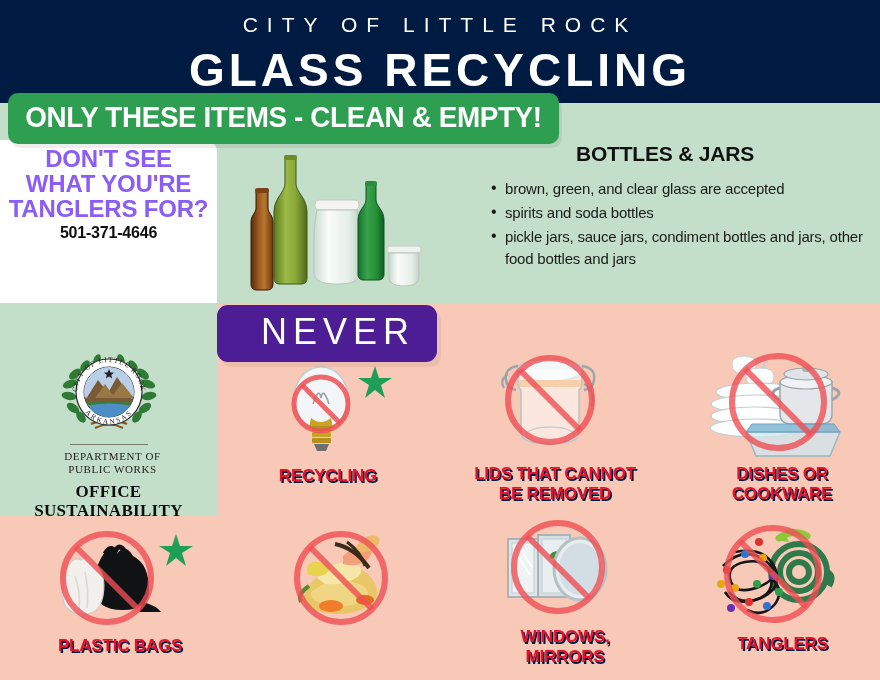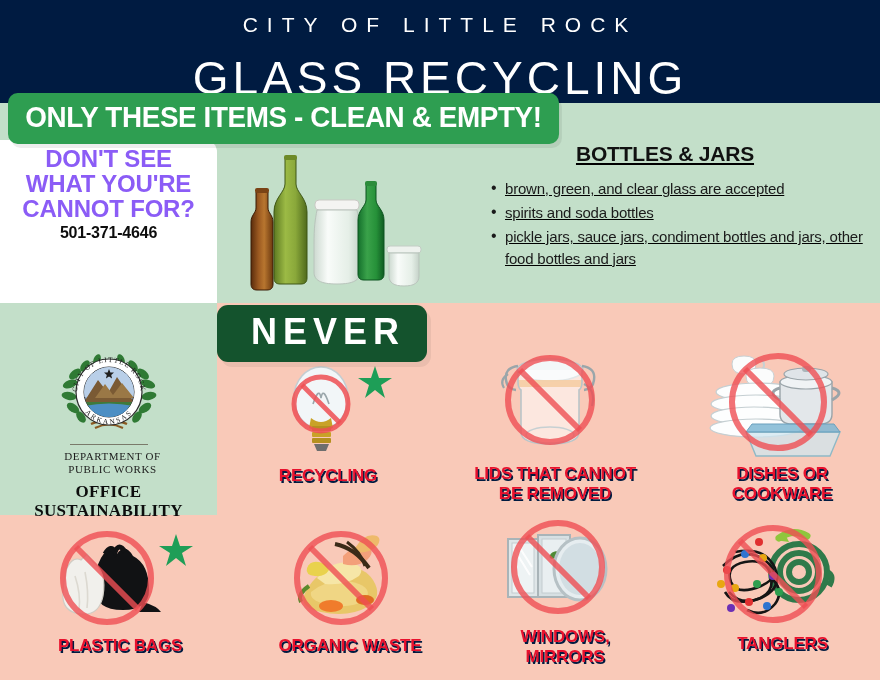--- a/index.html
+++ b/index.html
@@ -21,23 +21,23 @@
   }
   .kicker{
     color:#ffffff;
     font-size:21px;font-weight:400;
     letter-spacing:9px;
     margin-top:13px;
     font-family:"Liberation Sans",sans-serif;
   }
   .bigtitle{
     color:#ffffff;
-    font-size:46px;font-weight:normal;
+    font-size:46px;font-weight:bold;
     letter-spacing:4px;
-    margin-top:14px;
+    margin-top:6px;
     line-height:54px;
   }
 
   
   .banner-wrap{position:absolute;left:8px;top:93px;z-index:8;}
   .banner{
     background:#2E9E51;
     color:#ffffff;
     font-size:29px;font-weight:bold;
     padding:8px 18px 10px 18px;
@@ -84,40 +84,40 @@
   .contact .phone{
     color:#0d0d0d;font-size:16px;font-weight:bold;margin-top:3px;letter-spacing:-0.2px;
   }
 
   
   .bottles{
     position:absolute;left:232px;top:152px;width:200px;height:143px;z-index:4;
   }
 
   
-  .bj{position:absolute;left:455px;top:142px;width:420px;z-index:4;text-decoration:underline;}
+  .bj{position:absolute;left:455px;top:142px;width:420px;z-index:4;}
   .bj h2{
     margin:0;text-align:center;color:#111111;
     font-size:21px;font-weight:bold;letter-spacing:-0.2px;
   }
   .bj ul{margin:12px 0 0 0;padding:0 0 0 36px;list-style:none;}
   .bj li{
     color:#1a1a1a;font-size:15px;line-height:22px;
     position:relative;padding-left:14px;margin-bottom:2px;letter-spacing:-0.2px;
   }
   .bj li:before{
     content:"•";position:absolute;left:0;top:-1px;font-size:16px;color:#1a1a1a;
   }
 
   
   .never{
     position:absolute;left:217px;top:305px;z-index:9;
-    background:#14532d;color:#ffffff;
-    font-size:36px;font-weight:bold;letter-spacing:6px;
-    padding:6px 22px 9px 34px;
+    background:#4c1d95;color:#ffffff;
+    font-size:36px;font-weight:normal;letter-spacing:6px;
+    padding:6px 22px 9px 44px;
     border-radius:11px;
     box-shadow:4px 5px 0 rgba(0,0,0,.06);
   }
 
   
   .sealblock{
     position:absolute;left:0;top:340px;width:217px;z-index:4;text-align:center;
   }
   .seal{margin:0 auto;display:block;}
   .rule{width:78px;height:1px;background:#7a7a6a;margin:6px auto 5px auto;}
@@ -160,21 +160,21 @@
   </div>
 
   <div class="banner-wrap">
     <div class="banner">ONLY THESE ITEMS - CLEAN &amp; EMPTY!</div>
   </div>
 
   <div class="contact">
     <div class="q">
       <div>DON'T SEE</div>
       <div>WHAT YOU'RE</div>
-      <div>CANNOT FOR?</div>
+      <div>TANGLERS FOR?</div>
     </div>
     <div class="phone">501-371-4646</div>
   </div>
 
   <div class="bottles">
     <svg width="200" height="143" viewBox="0 0 200 143">
       <defs>
         <linearGradient id="brown" x1="0" x2="1">
           <stop offset="0" stop-color="#5a2c0c"></stop>
             <stop offset=".35" stop-color="#9c5a21"></stop>
@@ -389,21 +389,20 @@
         <path d="M52 44 q-14 -6 -18 4 q-2 7 8 8 q10 1 14 -6z" fill="#e9d24d"></path>
         <ellipse cx="58" cy="86" rx="12" ry="6" fill="#f07c2c"></ellipse>
         <ellipse cx="92" cy="80" rx="9" ry="5" fill="#e06b22"></ellipse>
         <path d="M62 24 q20 4 34 24" stroke="#3b2b18" stroke-width="4" fill="none"></path>
         <path d="M74 22 q14 10 18 24" stroke="#3b2b18" stroke-width="3" fill="none"></path>
         <path d="M36 66 q-12 8 -8 16" stroke="#5c8a2c" stroke-width="4" fill="none"></path>
         <circle cx="68" cy="58" r="44" fill="none" stroke="#ef4f54" stroke-width="6" opacity=".8"></circle>
         <line x1="37" y1="27" x2="99" y2="89" stroke="#ef4f54" stroke-width="6" opacity=".8"></line>
       </svg>
     </div>
-    <div class="nlabel">ORGANIC WASTE</div>
   </div>
 
   <div class="nitem" style="left:480px;top:515px;width:170px;">
     <div class="art" style="width:140px;height:108px;margin-left:8px;">
       <svg width="140" height="108" viewBox="0 0 140 108">
         <rect x="20" y="24" width="30" height="58" fill="#dfe6e8" stroke="#a9b4b8" stroke-width="2"></rect>
         <rect x="24" y="28" width="22" height="50" fill="#eef3f4" stroke="#c3ccd0"></rect>
         <rect x="50" y="20" width="32" height="62" fill="#d7e0e3" stroke="#a9b4b8" stroke-width="2"></rect>
         <rect x="54" y="24" width="24" height="54" fill="#e9eff1" stroke="#c3ccd0"></rect>
         <path d="M26 34 l16 26 M30 30 l14 22" stroke="#ffffff" stroke-width="2" opacity=".9"></path>

